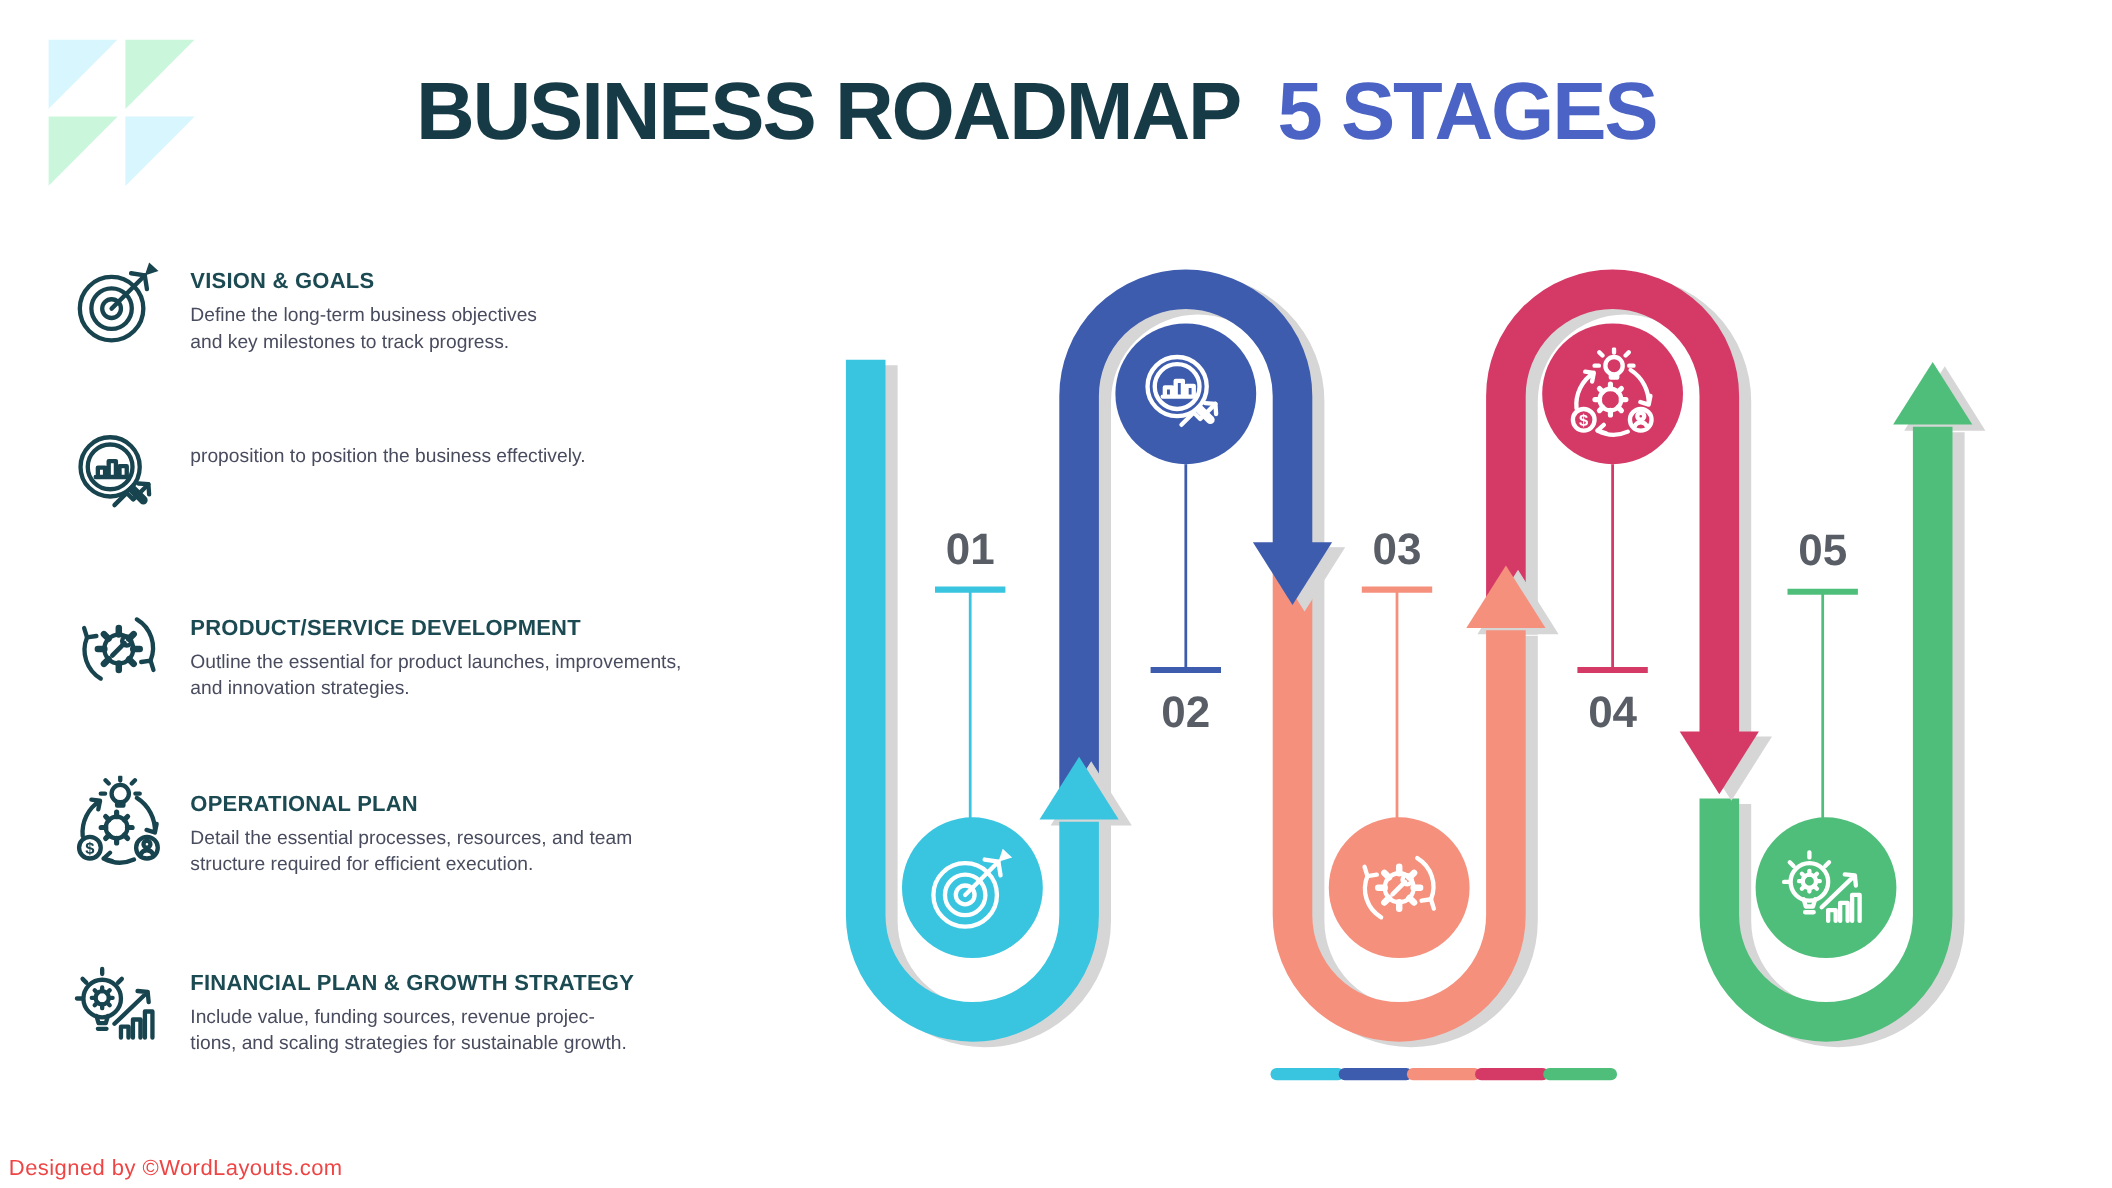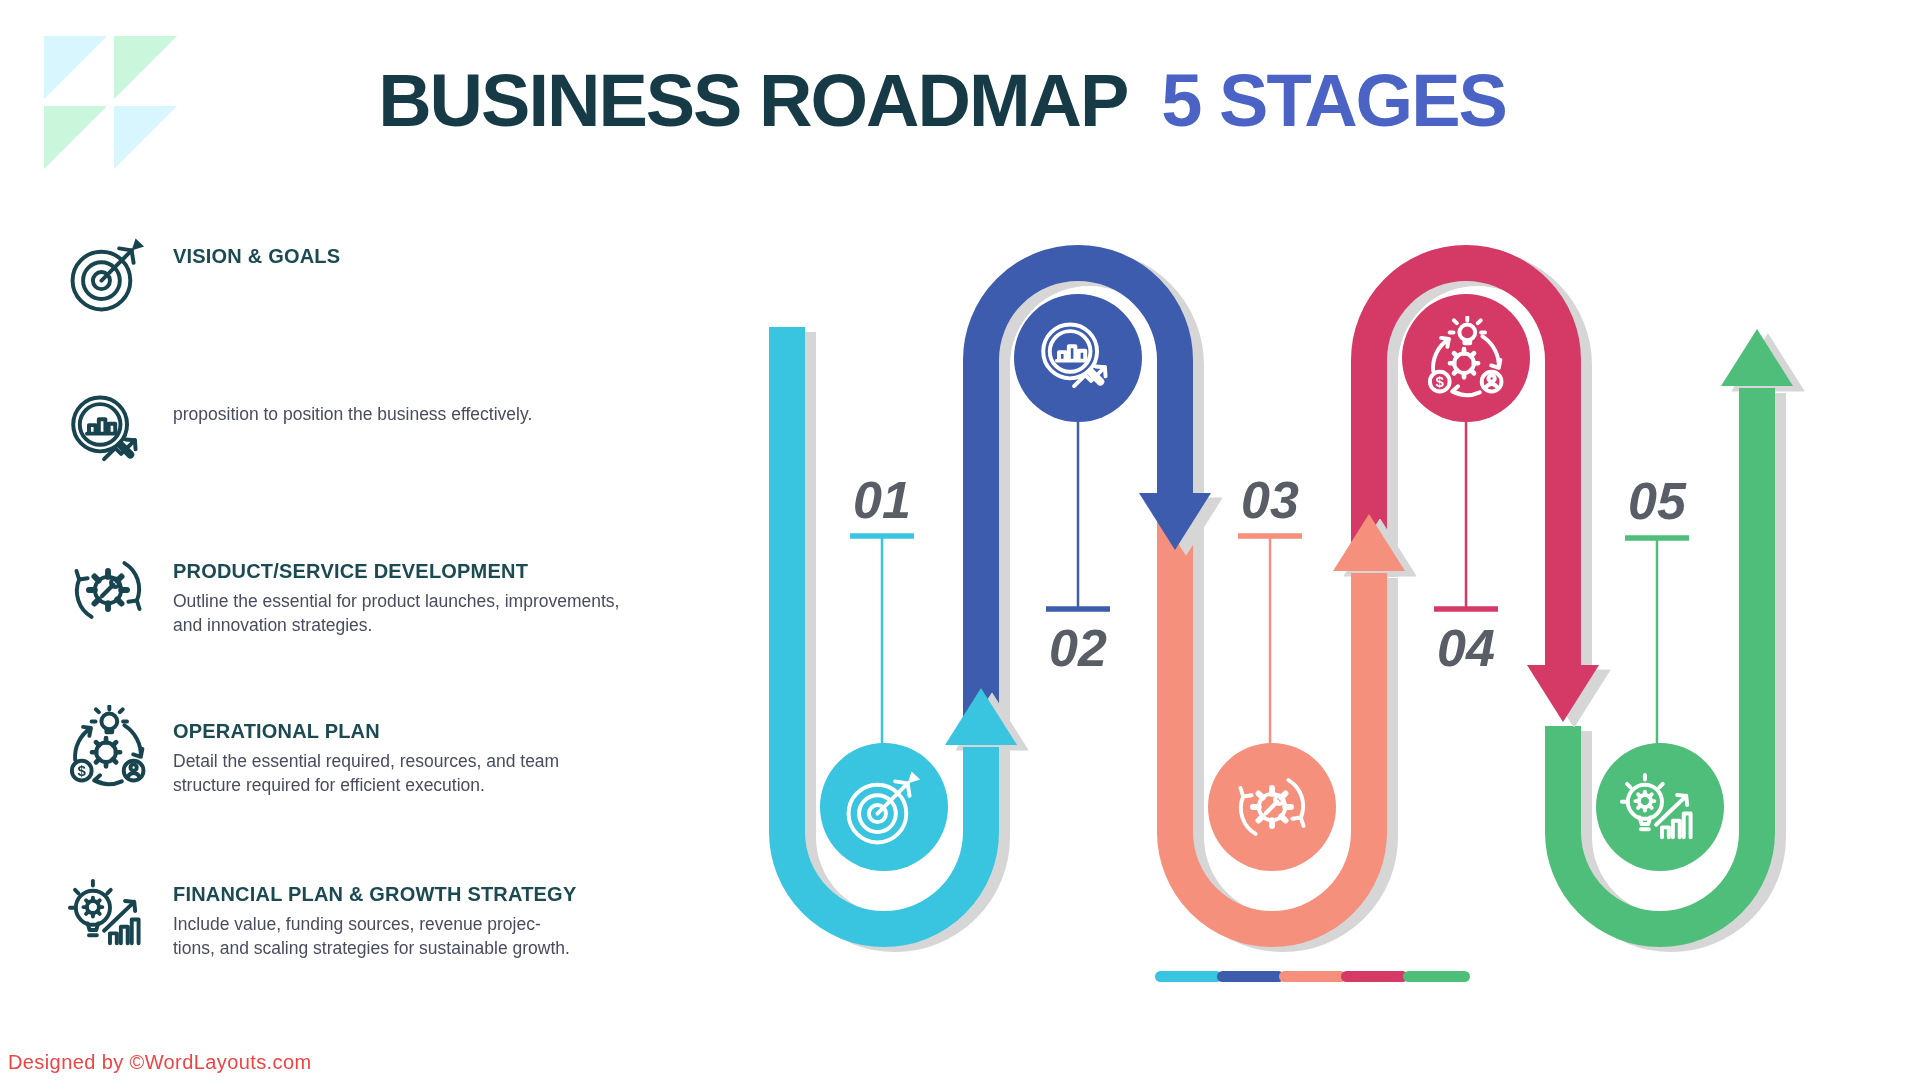--- a/index.html
+++ b/index.html
@@ -12,22 +12,22 @@
   .title-accent{font-size:74px;font-weight:700;letter-spacing:-2px;color:#4A63C4;margin-left:34px;}
   .logo{position:absolute;left:44px;top:36px;}
   
   .side-item{position:absolute;left:0;width:700px;}
   .side-icon{position:absolute;left:66px;width:84px;height:84px;color:#17444F;}
   .side-text{position:absolute;left:173px;top:0;}
   .side-title{font-size:20px;font-weight:700;color:#1B4A52;letter-spacing:0.2px;line-height:28px;}
   .side-desc{font-size:17.5px;color:#494C5E;line-height:24px;margin-top:4px;}
   
   #roadmap-svg{position:absolute;left:0;top:0;}
-  .stage-num{position:absolute;width:140px;text-align:center;font-size:52px;font-weight:700;
-             color:#595E66;line-height:58px;font-style:italic;}
+  .stage-num{position:absolute;width:140px;text-align:center;font-size:40px;font-weight:700;
+             color:#595E66;line-height:58px;}
   .icon-sym{fill:none;stroke:currentColor;stroke-width:3;stroke-linecap:round;stroke-linejoin:round;}
   .icon-sym text{fill:currentColor;stroke:none;font-family:"Liberation Sans",sans-serif;}
   .circle-icon{color:#ffffff;}
   
   .progress{position:absolute;left:1155px;top:971px;display:flex;}
   .progress span{display:inline-block;width:67px;height:11px;border-radius:6px;margin-left:-5px;}
   .progress span:first-child{margin-left:0;}
   
   .footer{position:absolute;left:8px;top:1051px;font-size:20px;color:#ef4444;letter-spacing:0.4px;}
 </style>
@@ -113,20 +113,24 @@
       <span class="title-dark">BUSINESS ROADMAP</span><span class="title-accent">5 STAGES</span>
     </div>
   </div>
 
   <div class="side-item" style="top:232px">
     <svg class="side-icon" style="top:0">
         <use href="#sym-target"></use>
       </svg>
     <div class="side-text" style="top:10px">
       <div class="side-title">VISION &amp; GOALS</div>
+      <div class="side-desc">
+        <div>Define the long-term business objectives</div>
+        <div>and key milestones to track progress.</div>
+      </div>
     </div>
   </div>
   <div class="side-item" style="top:389px">
     <svg class="side-icon" style="top:0">
         <use href="#sym-market"></use>
       </svg>
     <div class="side-text" style="top:9px">
       <div class="side-desc">
         <div>proposition to position the business effectively.</div>
       </div>
@@ -144,21 +148,21 @@
       </div>
     </div>
   </div>
   <div class="side-item" style="top:705px">
     <svg class="side-icon" style="top:0">
         <use href="#sym-operations"></use>
       </svg>
     <div class="side-text" style="top:12px">
       <div class="side-title">OPERATIONAL PLAN</div>
       <div class="side-desc">
-        <div>Detail the essential required, resources, and team</div>
+        <div>Detail the essential processes, resources, and team</div>
         <div>structure required for efficient execution.</div>
       </div>
     </div>
   </div>
   <div class="side-item" style="top:871px">
     <svg class="side-icon" style="top:0">
         <use href="#sym-financial"></use>
       </svg>
     <div class="side-text" style="top:9px">
       <div class="side-title">FINANCIAL PLAN &amp; GROWTH STRATEGY</div>

